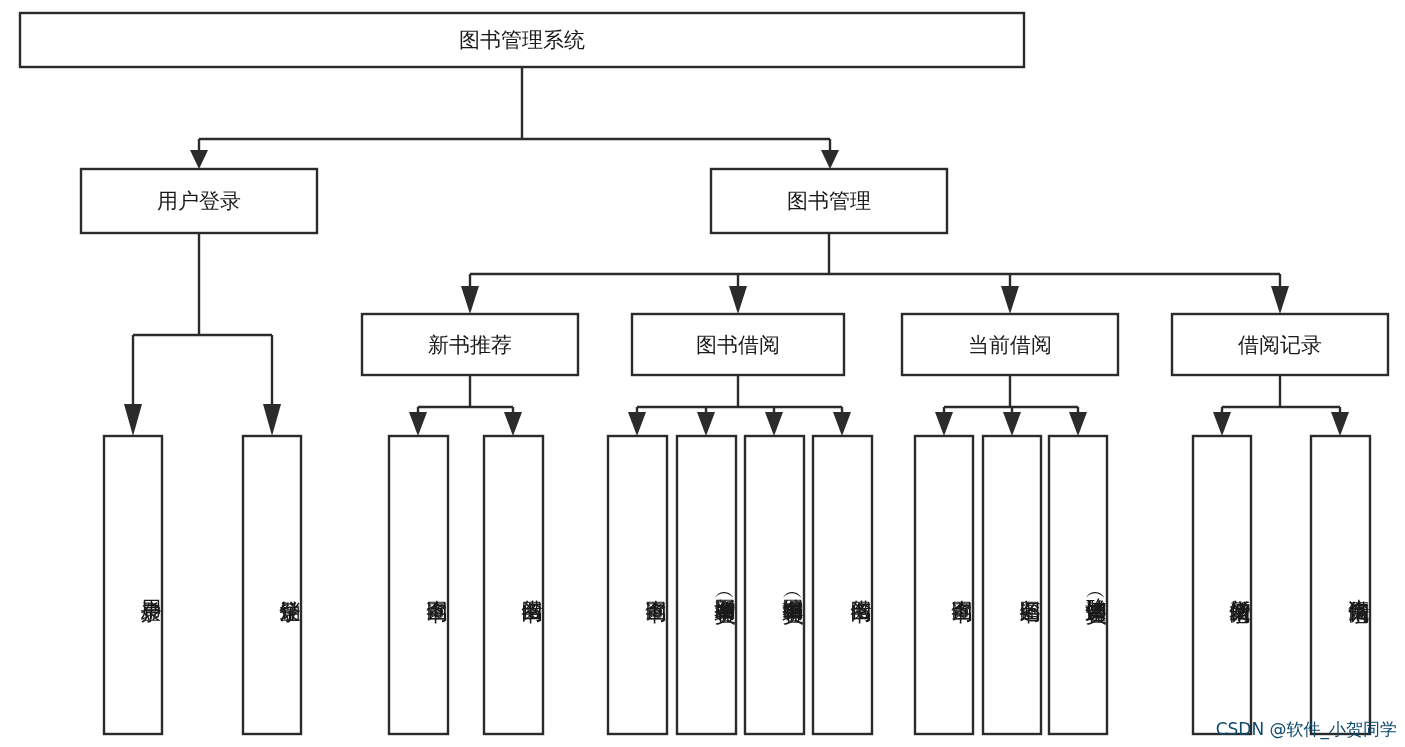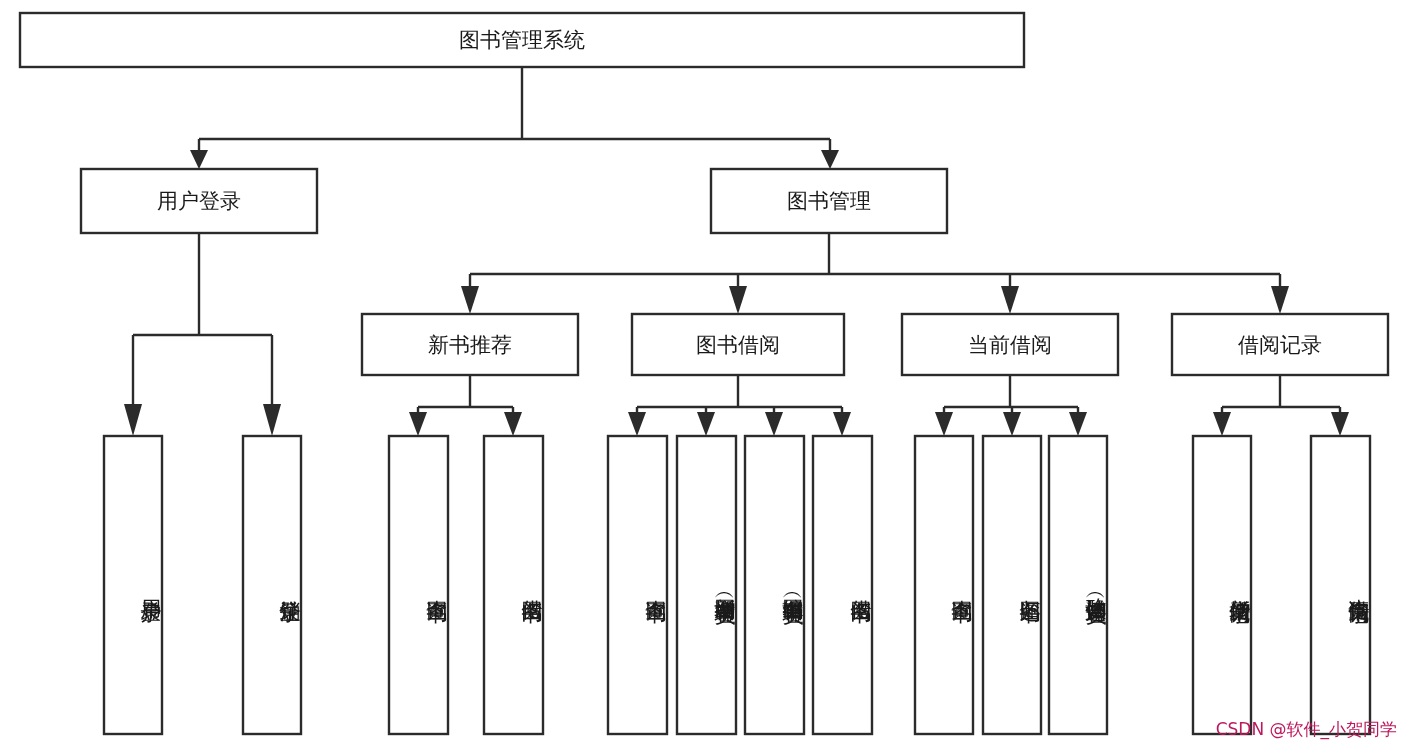--- a/index.html
+++ b/index.html
@@ -55,21 +55,21 @@
     white-space: nowrap;
     text-align: center;
     pointer-events: none;
   }
   .watermark {
     position: absolute;
     right: 8px;
     bottom: 6px;
     font-family: "DejaVu Sans", "Liberation Sans", sans-serif;
     font-size: 17px;
-    color: #be185d;
+    color: #0c4a6e;
     white-space: nowrap;
   }
 </style>
 </head>
 <body>
 
 <svg id="diagram" viewBox="0 0 1405 747">
 
   <g>
 

